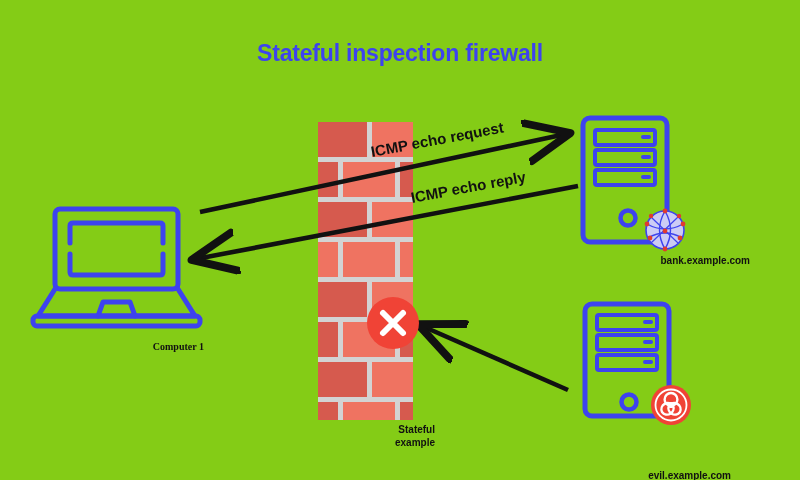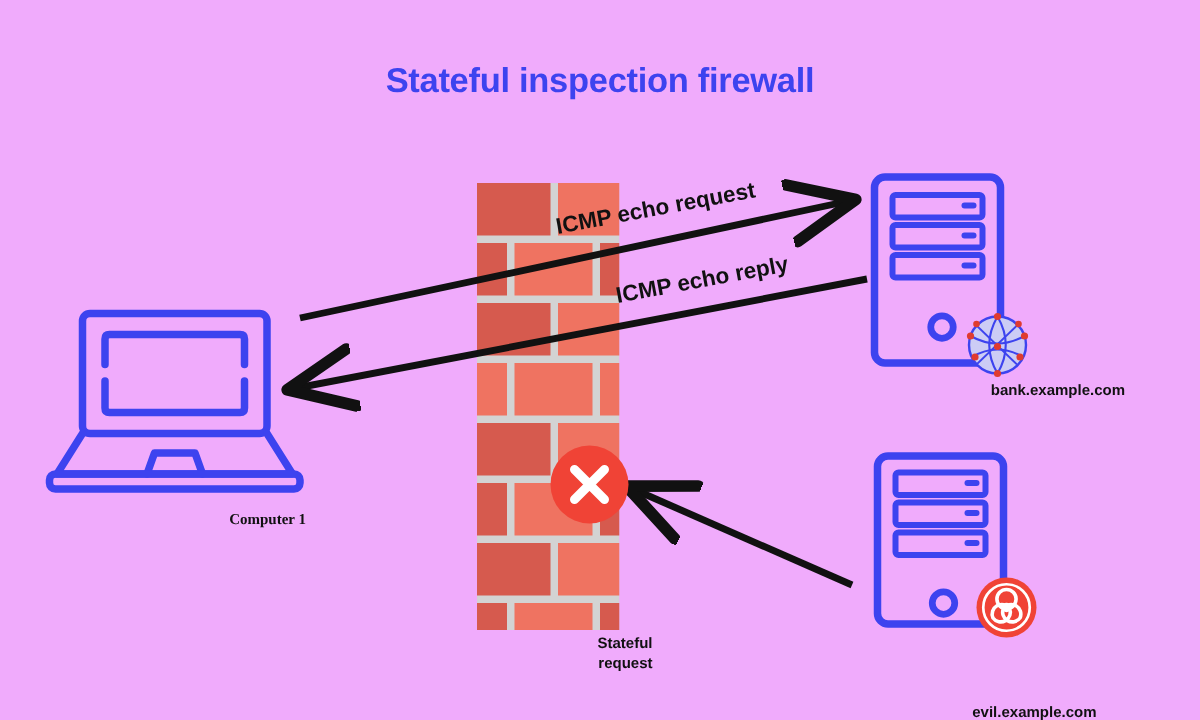--- a/index.html
+++ b/index.html
@@ -7,21 +7,21 @@
     padding: 0;
     background: #ffffff;
   }
   body {
     font-family: "Liberation Sans", sans-serif;
   }
   #canvas {
     position: relative;
     width: 800px;
     height: 480px;
-    background: #f0abfc;
+    background: #84cc16;
     overflow: hidden;
   }
   
   #title {
     position: absolute;
     left: 0;
     top: 40px;
     width: 800px;
     text-align: center;
     font-size: 23px;
@@ -209,15 +209,15 @@
       <path d="M383 313 L403 333 M403 313 L383 333" stroke="#ffffff" stroke-width="6" stroke-linecap="round"></path>
     </g>
   </svg>
 
   <div class="flow-label rot-req" style="left:371px; top:143px;">ICMP echo request</div>
 
   <div class="flow-label rot-rep" style="left:411px; top:189px;">ICMP echo reply</div>
 
 
   <div class="caption" style="left:295px; top:424px; width:140px;">Stateful
-request</div>
+example</div>
 
 </div>
 
 </body></html>

